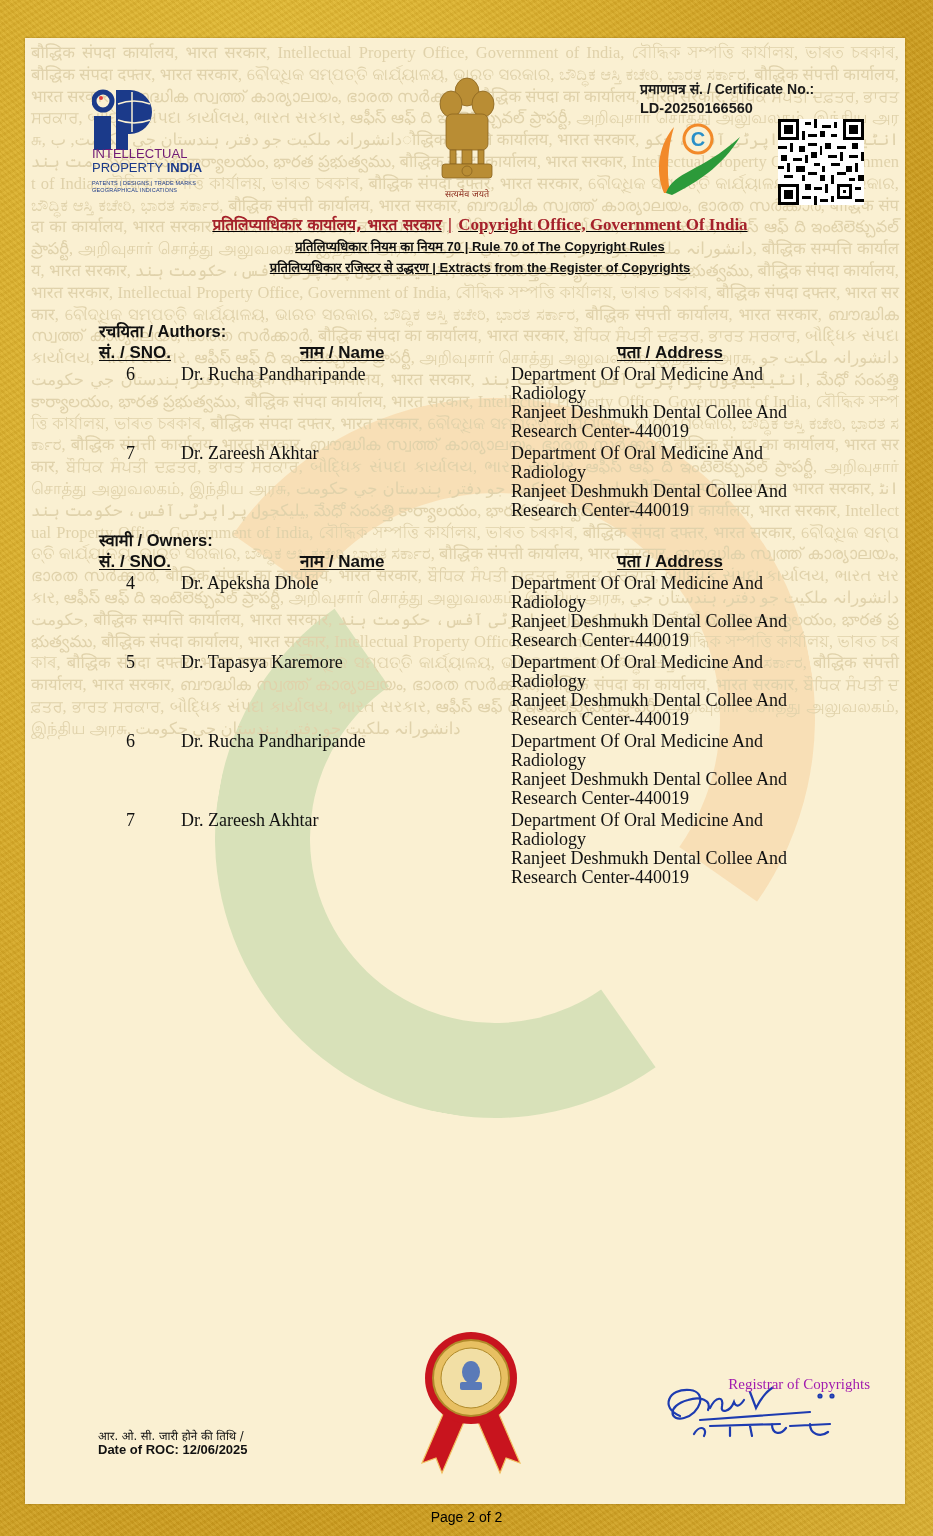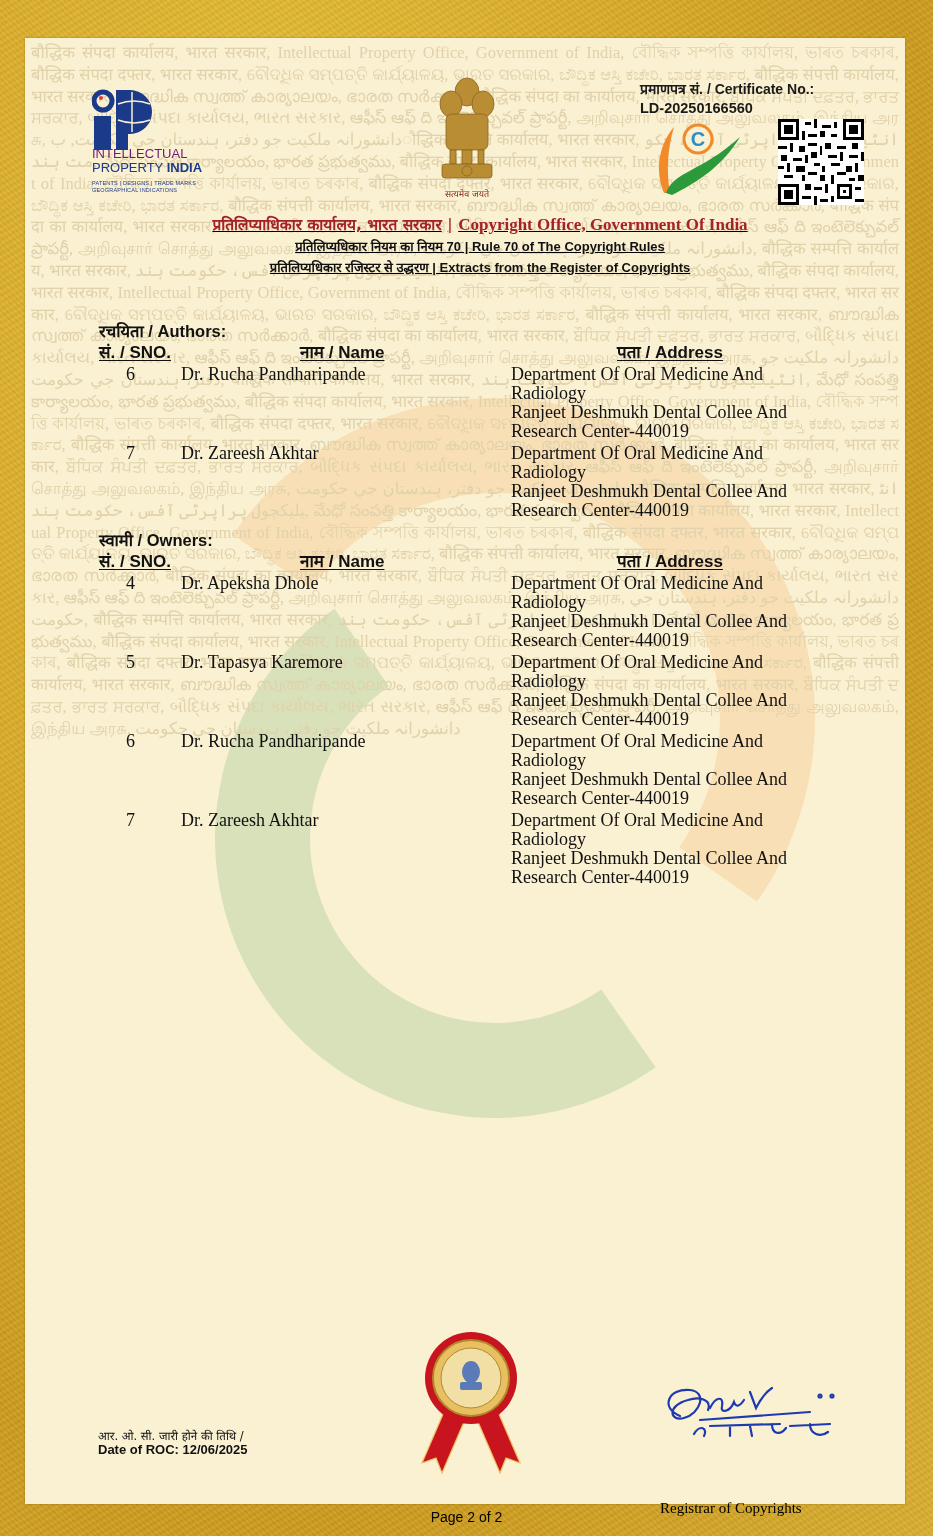--- a/index.html
+++ b/index.html
@@ -69,21 +69,21 @@
   .row .sno { position:absolute; left:126px; }
   .row .name { position:absolute; left:181px; }
   .row .addr { position:absolute; left:511px; width:330px; }
 
   .roc { left:98px; top:1428px; font-family:"Liberation Sans", sans-serif; color:#111; }
   .roc .l1 { font-size:11.5px; font-weight:normal; font-family:"DejaVu Sans", sans-serif;}
   .roc .l2 { font-size:13px; font-weight:bold; margin-top:-1px;}
 
   .seal { left:412px; top:1328px; width:118px; height:150px; }
   .sign { left:660px; top:1378px; width:190px; height:70px; }
-  .registrar { left:660px; top:1500px; width:210px; text-align:left; font-size:15px; color:#000000; }
+  .registrar { left:660px; top:1376px; width:210px; text-align:right; font-size:15px; color:#a21caf; }
   .page-no { left:0; top:1509px; width:933px; text-align:center; font-family:"Liberation Sans", sans-serif; font-size:14px; color:#000000; }
 </style>
 </head>
 <body>
 
 <div class="gold-noise"></div>
 
 <div class="paper">
   <div class="swirl orange"></div>
   <div class="swirl green"></div>

